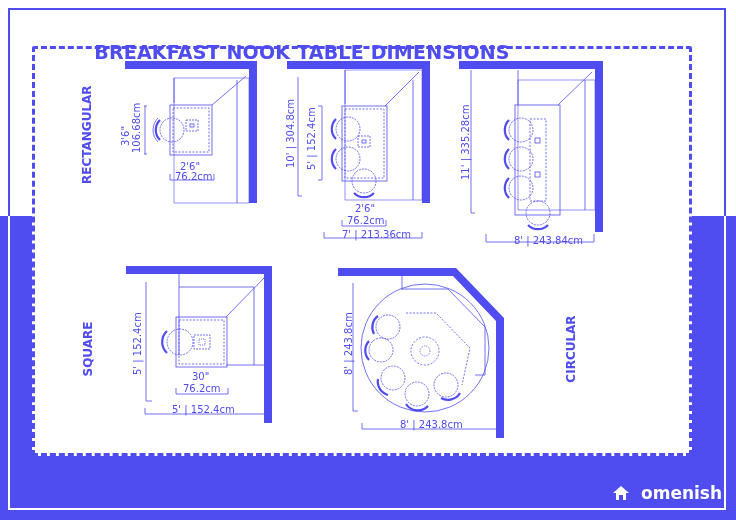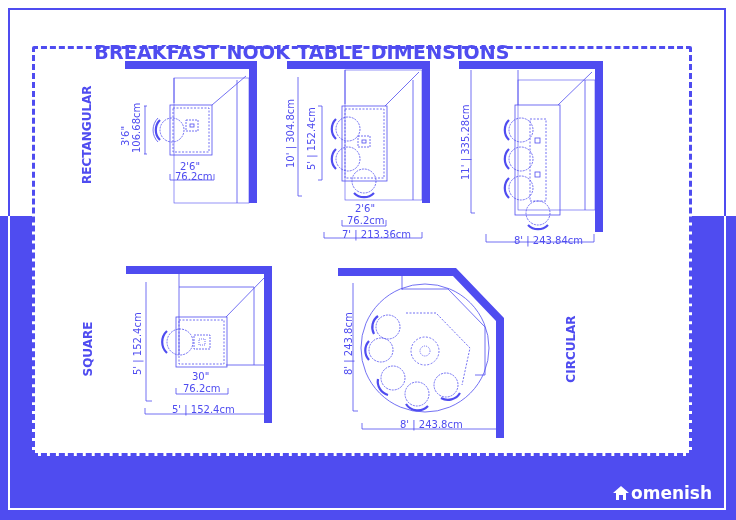--- a/index.html
+++ b/index.html
@@ -4,21 +4,21 @@
 <style>
   html, body { margin:0; padding:0; }
   body { width:736px; height:520px; position:relative; overflow:hidden; background:#ffffff; font-family:"DejaVu Sans", sans-serif; }
   .bg-bottom { position:absolute; left:0; top:216px; width:736px; height:304px; background:#4f4cf0; }
   .outer-frame { position:absolute; left:8px; top:8px; width:718px; height:502px; border:2px solid #4f4cf0; box-sizing:border-box; }
   .outer-frame-bottom { position:absolute; left:8px; top:216px; width:718px; height:294px; border:2px solid #ffffff; border-top:none; box-sizing:border-box; }
   .white-panel { position:absolute; left:32px; top:46px; width:660px; height:410px; background:#ffffff; border:3px dashed #4f4cf0; box-sizing:border-box; border-radius:2px; }
   .title { position:absolute; left:0; width:604px; top:12px; text-align:center; color:#4f4cf0; font-weight:bold; font-size:19px; letter-spacing:0.2px;margin-top:29px; }
   .side-label { position:absolute; color:#4f4cf0; font-weight:bold; font-size:12px; transform:rotate(-90deg); transform-origin:center center; white-space:nowrap; }
   svg.plan { position:absolute; left:0; top:0; }
-  .logo { position:absolute; left:612px; top:483px; color:#ffffff; font-weight:bold; font-size:17px; display:flex; align-items:center; gap:1px; }
+  .logo { position:absolute; left:612px; top:483px; color:#ffffff; font-weight:bold; font-size:17px; display:flex; align-items:center; gap:11px; }
   .logo svg { display:block; }
 </style>
 </head>
 <body>
 
 <div class="bg-bottom"></div>
 <div class="outer-frame"></div>
 <div class="outer-frame-bottom"></div>
 <div class="white-panel"></div>
 

